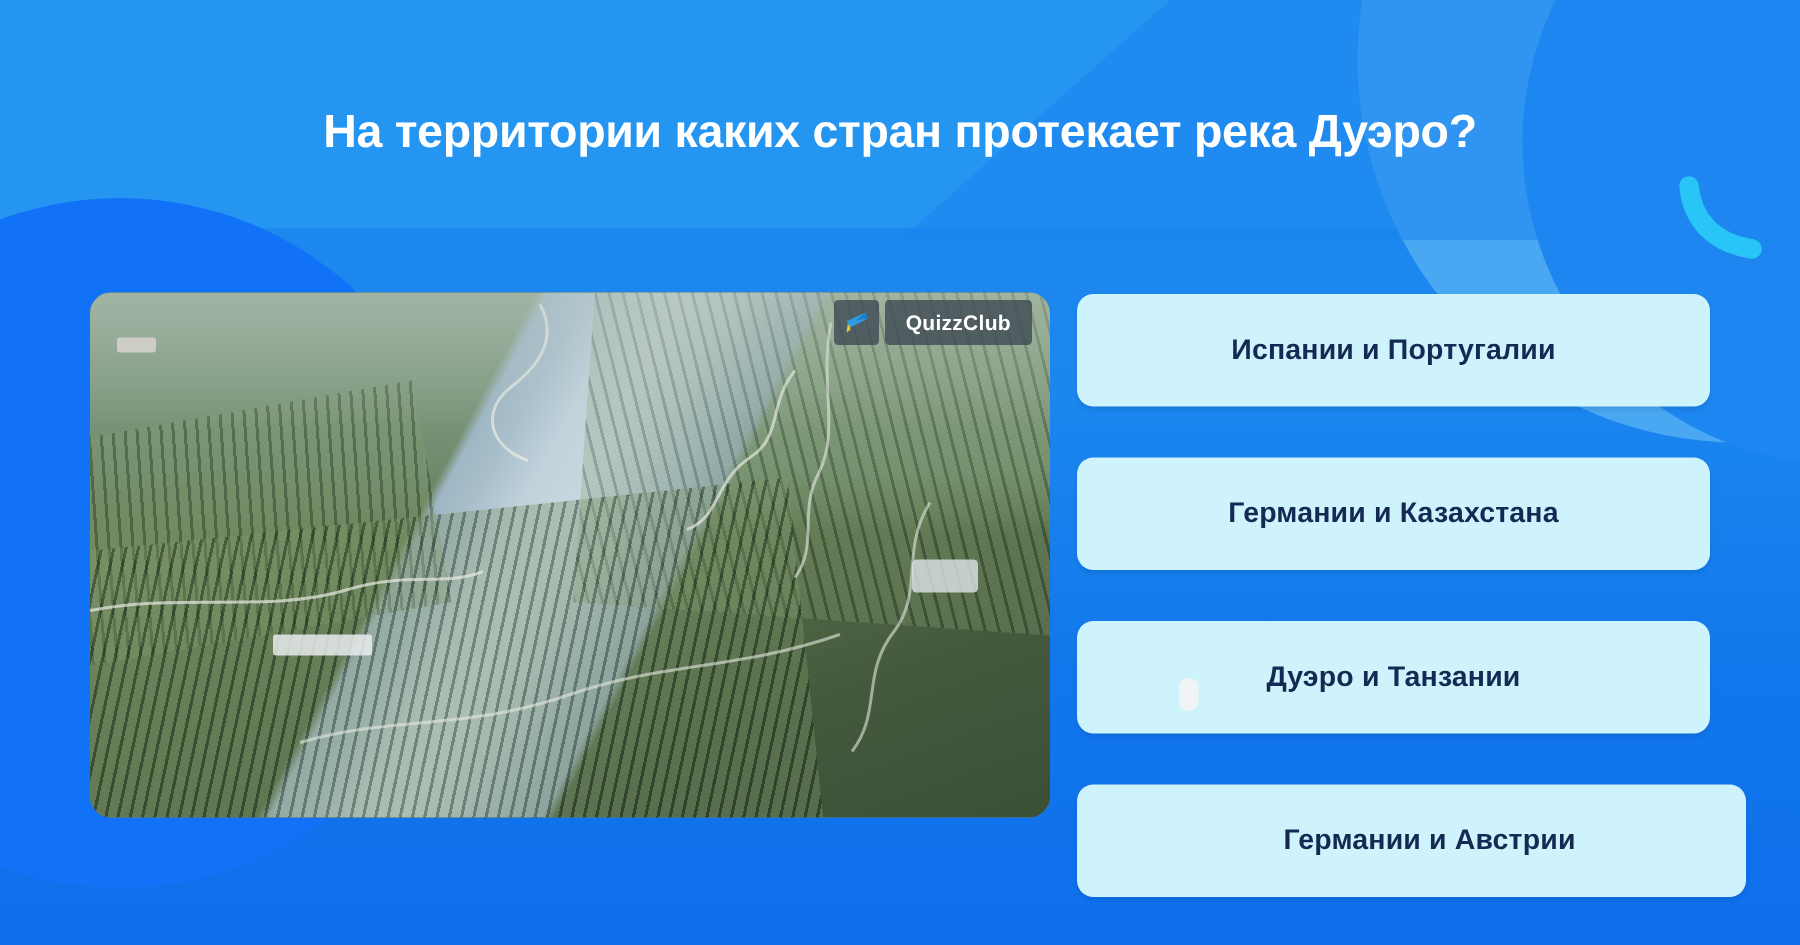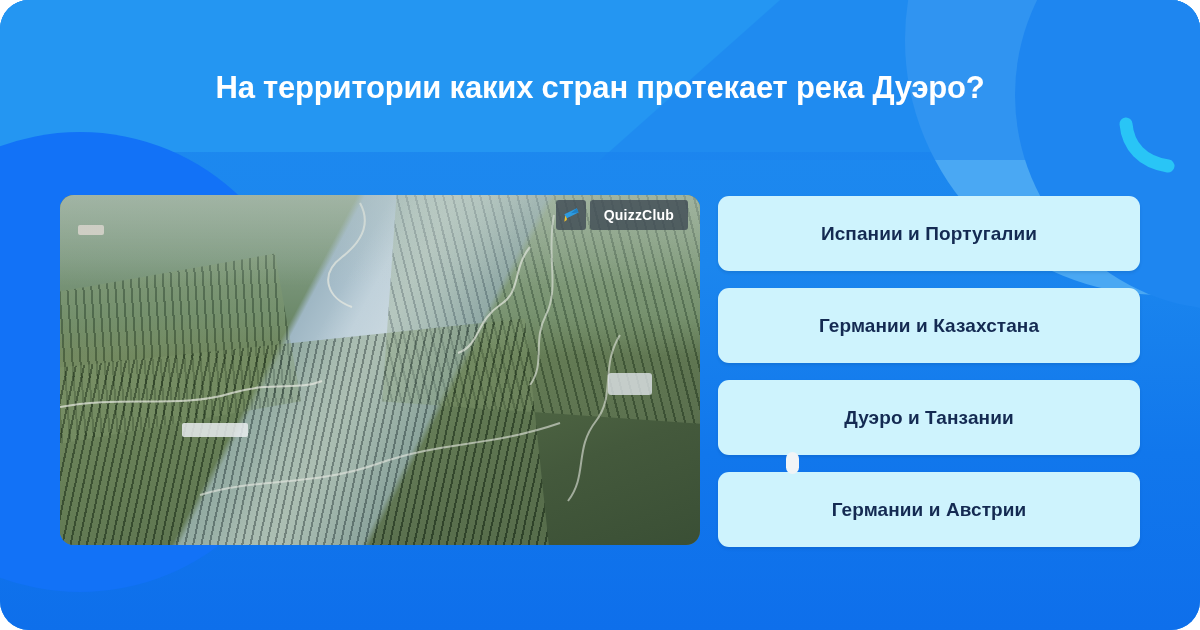--- a/index.html
+++ b/index.html
@@ -10,21 +10,20 @@
   body {
     font-family: "Liberation Sans", "DejaVu Sans", sans-serif;
   }
 
   .stage {
     position: relative;
     width: 1200px;
     height: 630px;
     overflow: hidden;
     background: #1E8BF0;
-    border-radius: 29px;
   }
 
   
   .bg-base {
     position: absolute;
     inset: 0;
     background: linear-gradient(180deg, #1E8BF0 0%, #1B86EE 42%, #1177EC 72%, #0E6FEB 100%);
   }
   .bg-top-band {
     position: absolute;
@@ -194,33 +193,33 @@
   
   .options {
     position: absolute;
     left: 718px; top: 196px;
     width: 422px;
   }
   .option {
     position: relative;
     width: 422px;
     height: 75px;
-    margin-bottom: 17px;
+    margin-bottom: 34px;
     background: #CEF3FD;
     border-radius: 11px;
     display: flex;
     align-items: center;
     justify-content: center;
     color: #142A52;
     font-size: 19px;
     font-weight: bold;
     letter-spacing: .1px;
     box-shadow: 0 2px 3px rgba(5,45,95,.13);
   }
-  .option:last-child { margin-bottom: 0; }
+  .option:last-child { margin-bottom: 0; padding-left: 24px; }
 
   
   .scroll-handle {
     position: absolute;
     left: 786px; top: 452px;
     width: 13px; height: 22px;
     background: #F1F4F6;
     border-radius: 7px;
   }
 </style>

